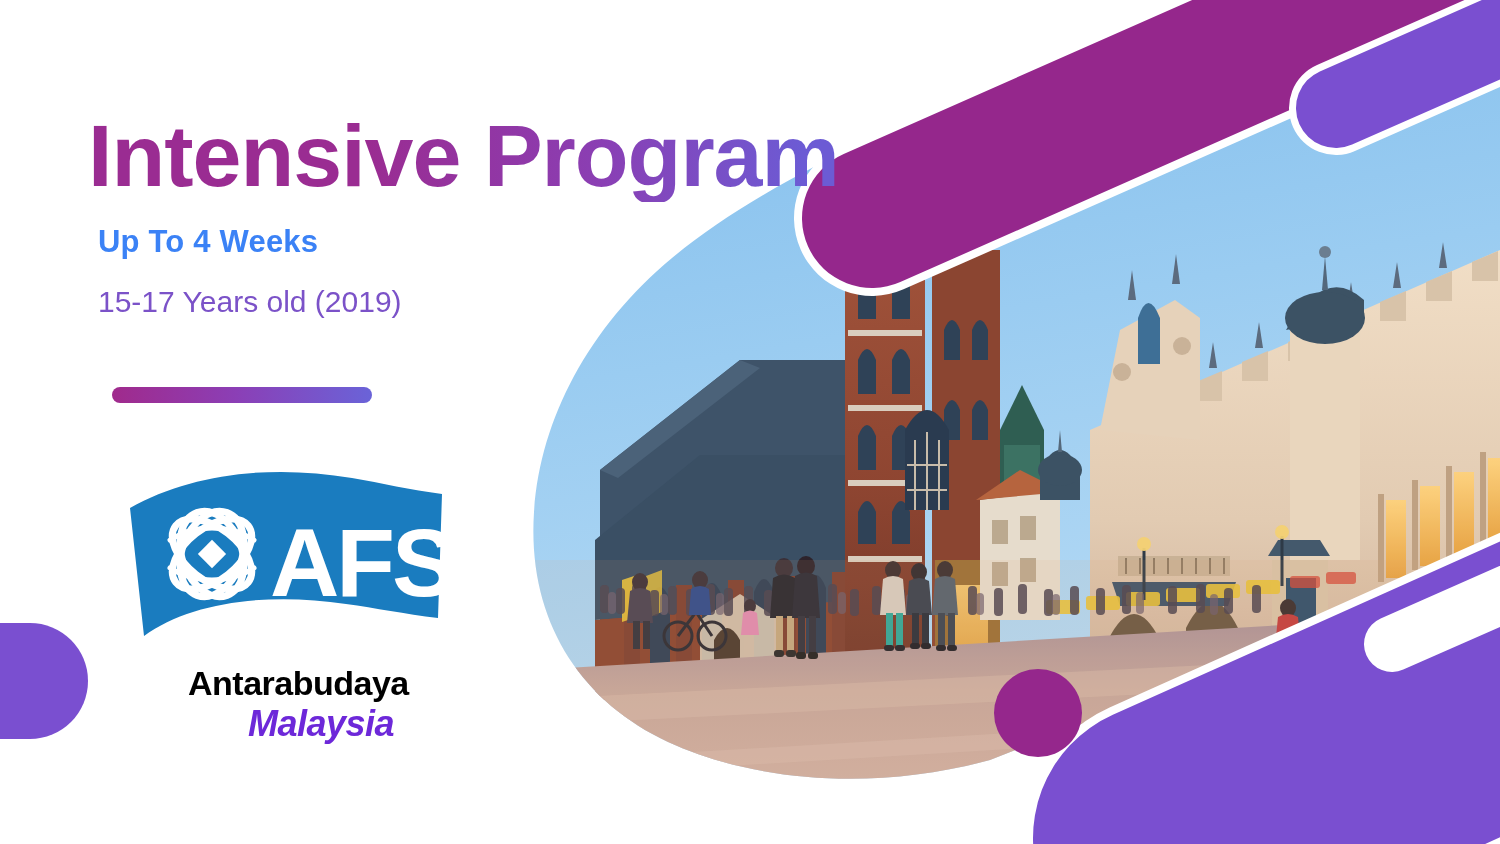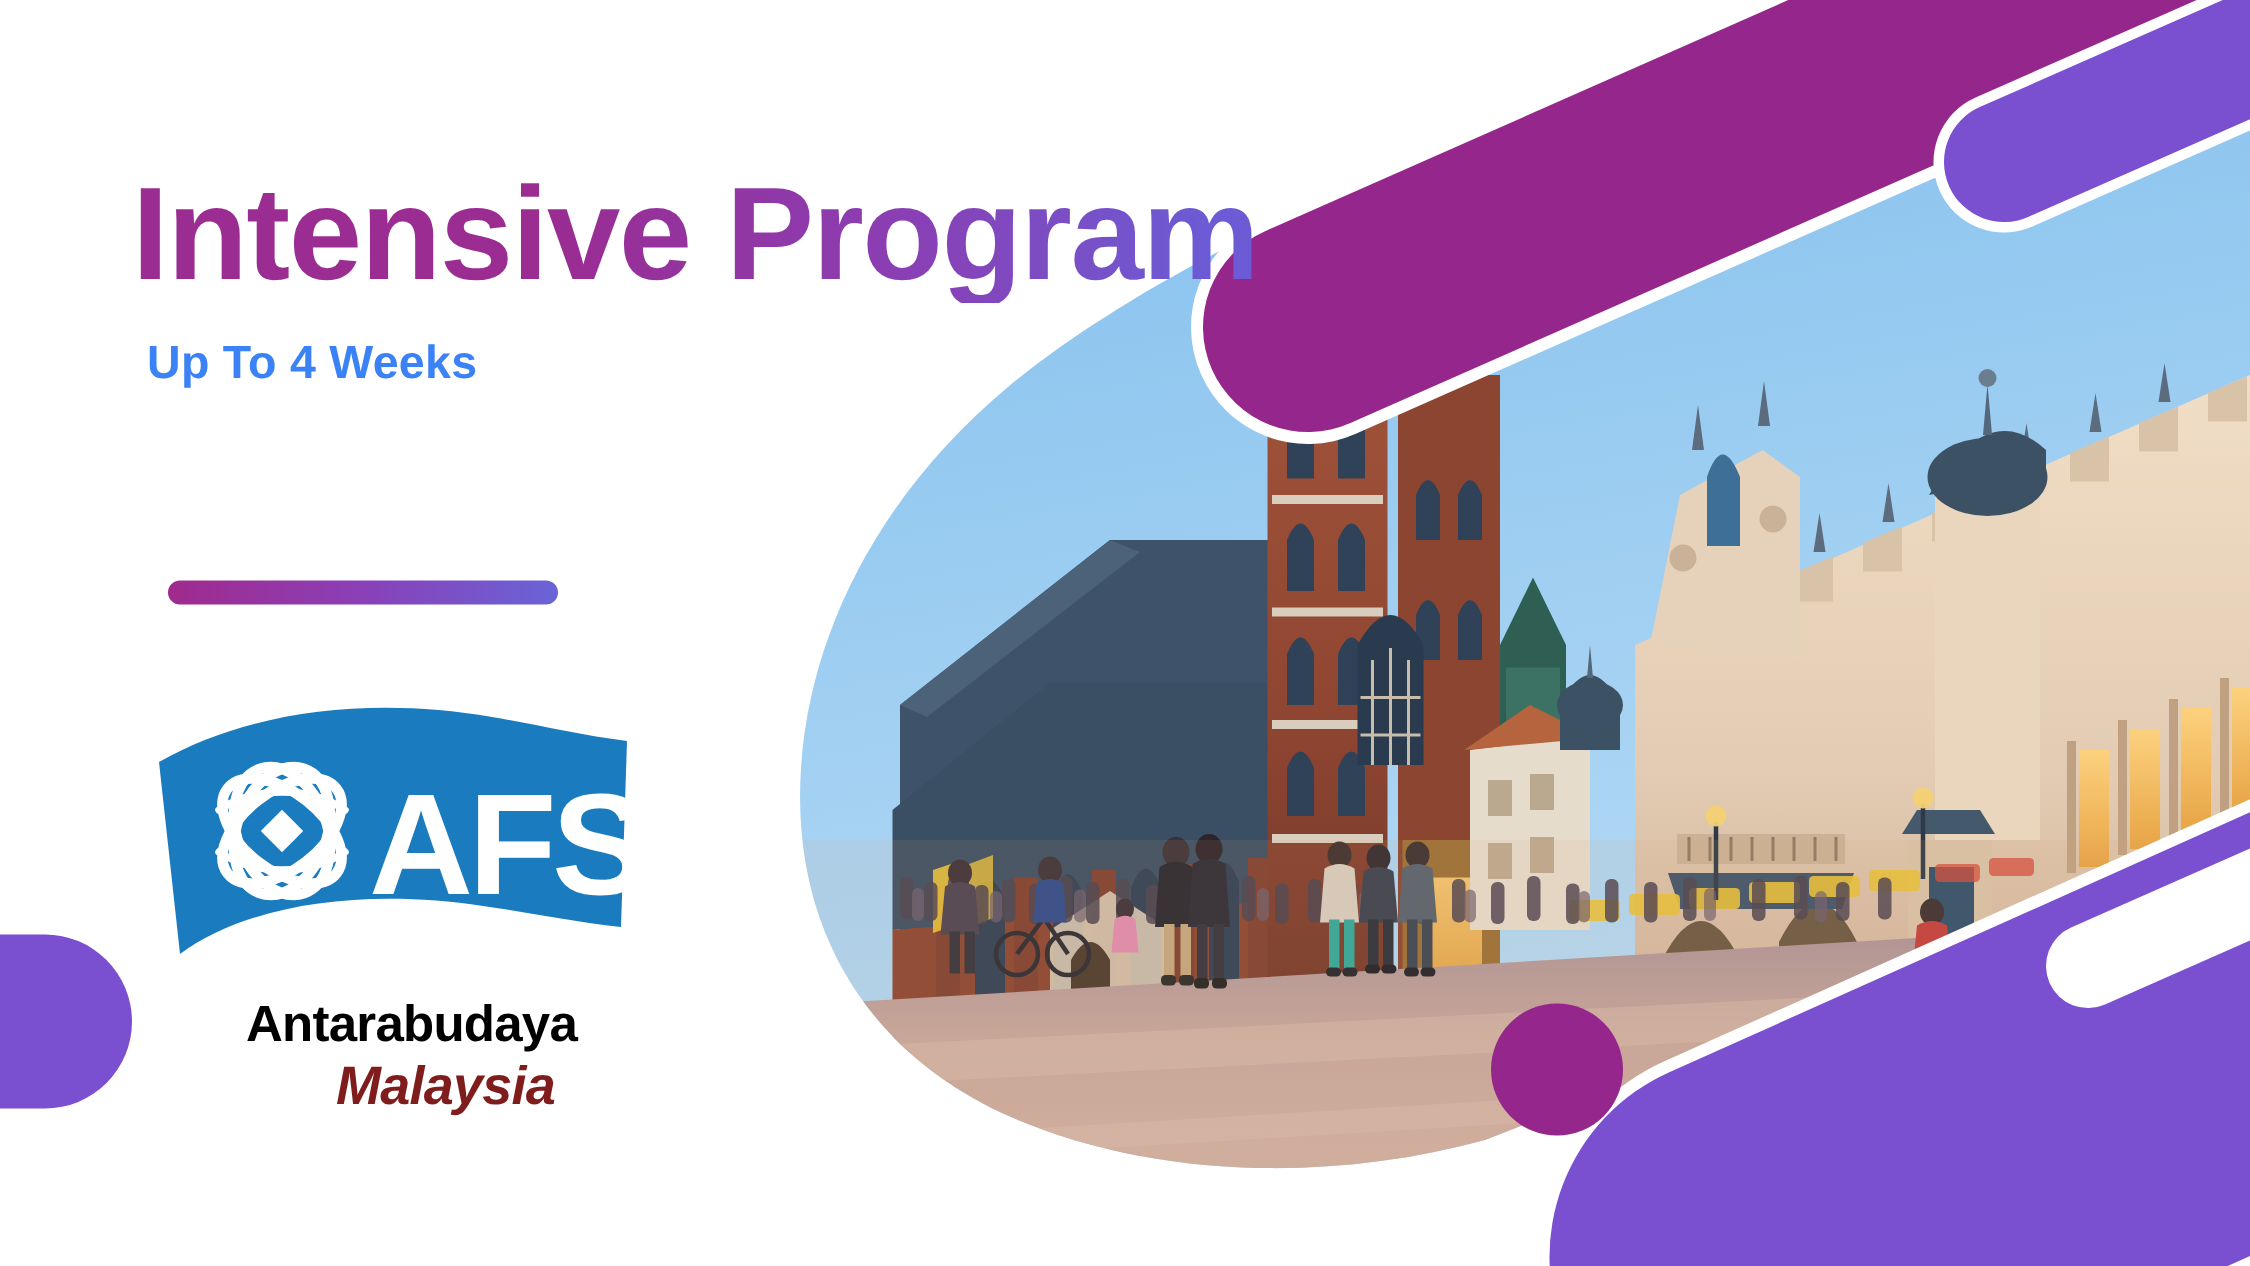--- a/index.html
+++ b/index.html
@@ -73,21 +73,21 @@
     width: 260px;
     height: 16px;
     border-radius: 8px;
     background: linear-gradient(90deg, #A02A8C 0%, #8B3FB6 48%, #6A63D8 100%);
     z-index: 6;
   }
 
   
   .logo {
     position: absolute;
-    left: 96px;
+    left: 120px;
     top: 468px;
     width: 360px;
     z-index: 6;
   }
   .logo-flag-wrap {
     position: relative;
     width: 330px;
     height: 196px;
   }
   .logo-flag-wrap svg {
@@ -99,21 +99,21 @@
     font-weight: bold;
     color: #000000;
     letter-spacing: -0.5px;
     line-height: 1.0;
   }
   .logo-country {
     margin: 6px 0 0 128px;
     font-size: 36px;
     font-weight: bold;
     font-style: italic;
-    color: #7f1d1d;
+    color: #6d28d9;
     letter-spacing: -0.5px;
     line-height: 1.0;
   }
 </style>
 </head>
 <body>
 
 <div id="slide">
 
   <svg id="photo-layer" viewBox="0 0 1500 844" preserveAspectRatio="none" aria-hidden="true">
@@ -499,20 +499,21 @@
       <circle cx="1038" cy="713" r="44" fill="#95278C"></circle>
 
       <rect x="-120" y="623" width="208" height="116" rx="58" fill="#7A4FD0"></rect>
     </g>
   </svg>
 
   <div class="text-block">
     <h1 class="title">Intensive Program</h1>
     <div class="subtitle">Up To 4 Weeks</div>
     <div class="age-line">
+      <div>15-17 Years old (2019)</div>
     </div>
   </div>
 
   <div class="divider-bar"></div>
 
   <div class="logo">
     <div class="logo-flag-wrap">
       <svg width="330" height="196" viewBox="0 0 330 196" aria-hidden="true">
 
         <path d="M10,40

